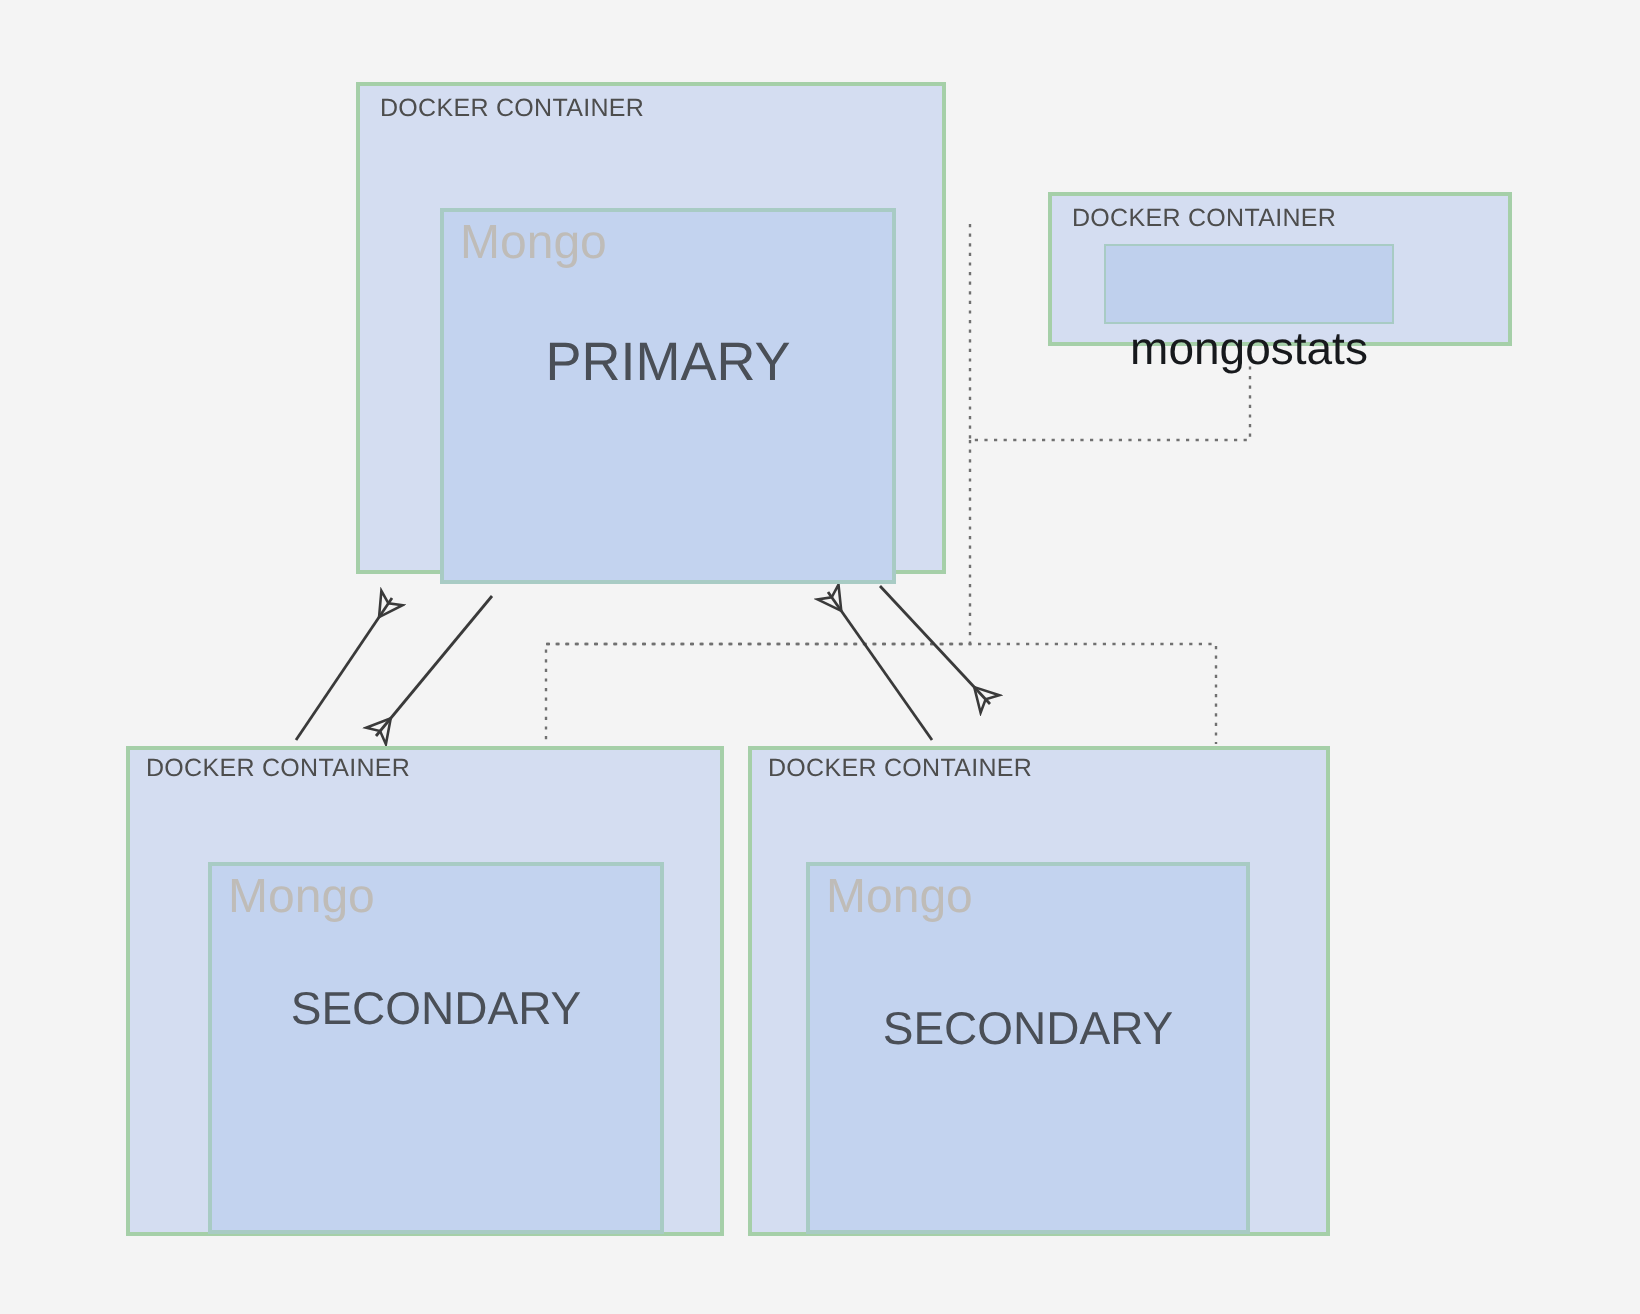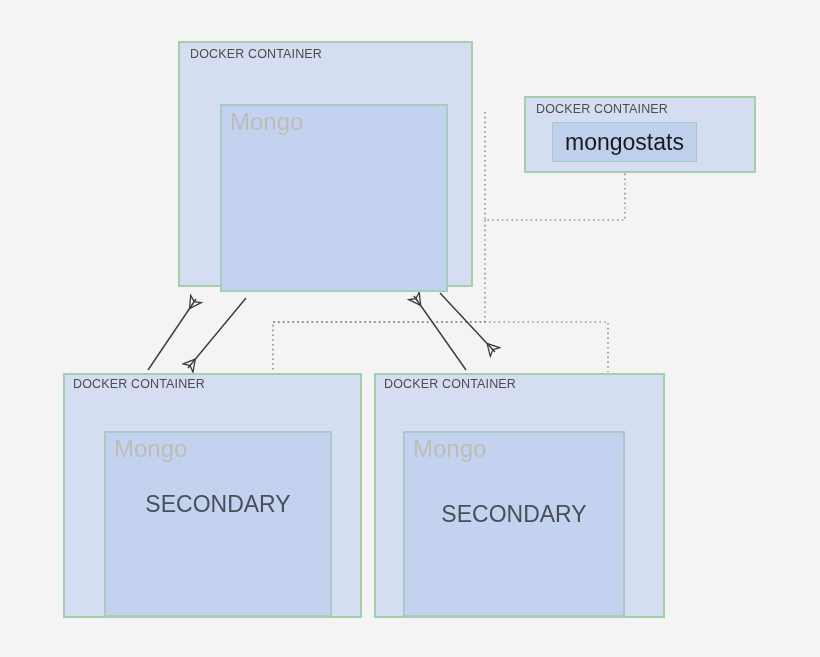--- a/index.html
+++ b/index.html
@@ -73,20 +73,21 @@
     border: 1.5px solid #a8cbc4;
   }
   .stats-label {
     position: absolute;
     left: 0;
     width: 100%;
     text-align: center;
     font-size: 23px;
     color: #17191c;
     white-space: nowrap;
+    margin-top: 32px;
   }
 
   svg { overflow: visible; }
 </style>
 </head>
 <body>
 
 <div id="canvas">
 
   <svg width="820" height="657" style="position:absolute;left:0;top:0;">
@@ -106,20 +107,21 @@
 
     <line x1="466" y1="370" x2="414" y2="296" stroke="#3a3a3a" stroke-width="1.4" marker-end="url(#ohead)"></line>
     <line x1="440" y1="293" x2="495" y2="352" stroke="#3a3a3a" stroke-width="1.4" marker-end="url(#ohead)"></line>
   </svg>
 
   <div class="docker-box" style="left:178px; top:41px; width:295px; height:246px;">
     <span class="docker-label">DOCKER CONTAINER</span>
 
     <div class="mongo-box" style="left:40px; top:29px; width:228px; height:188px;">
       <span class="mongo-label">Mongo</span>
+      <span class="role-label" style="top:60px; font-size:27px;">PRIMARY</span>
     </div>
   </div>
 
   <div class="docker-box" style="left:524px; top:96px; width:232px; height:77px;">
     <span class="docker-label">DOCKER CONTAINER</span>
 
     <div class="stats-box" style="left:26px; top:24px; width:145px; height:40px;">
       <span class="stats-label" style="top:6px;">mongostats</span>
     </div>
   </div>

